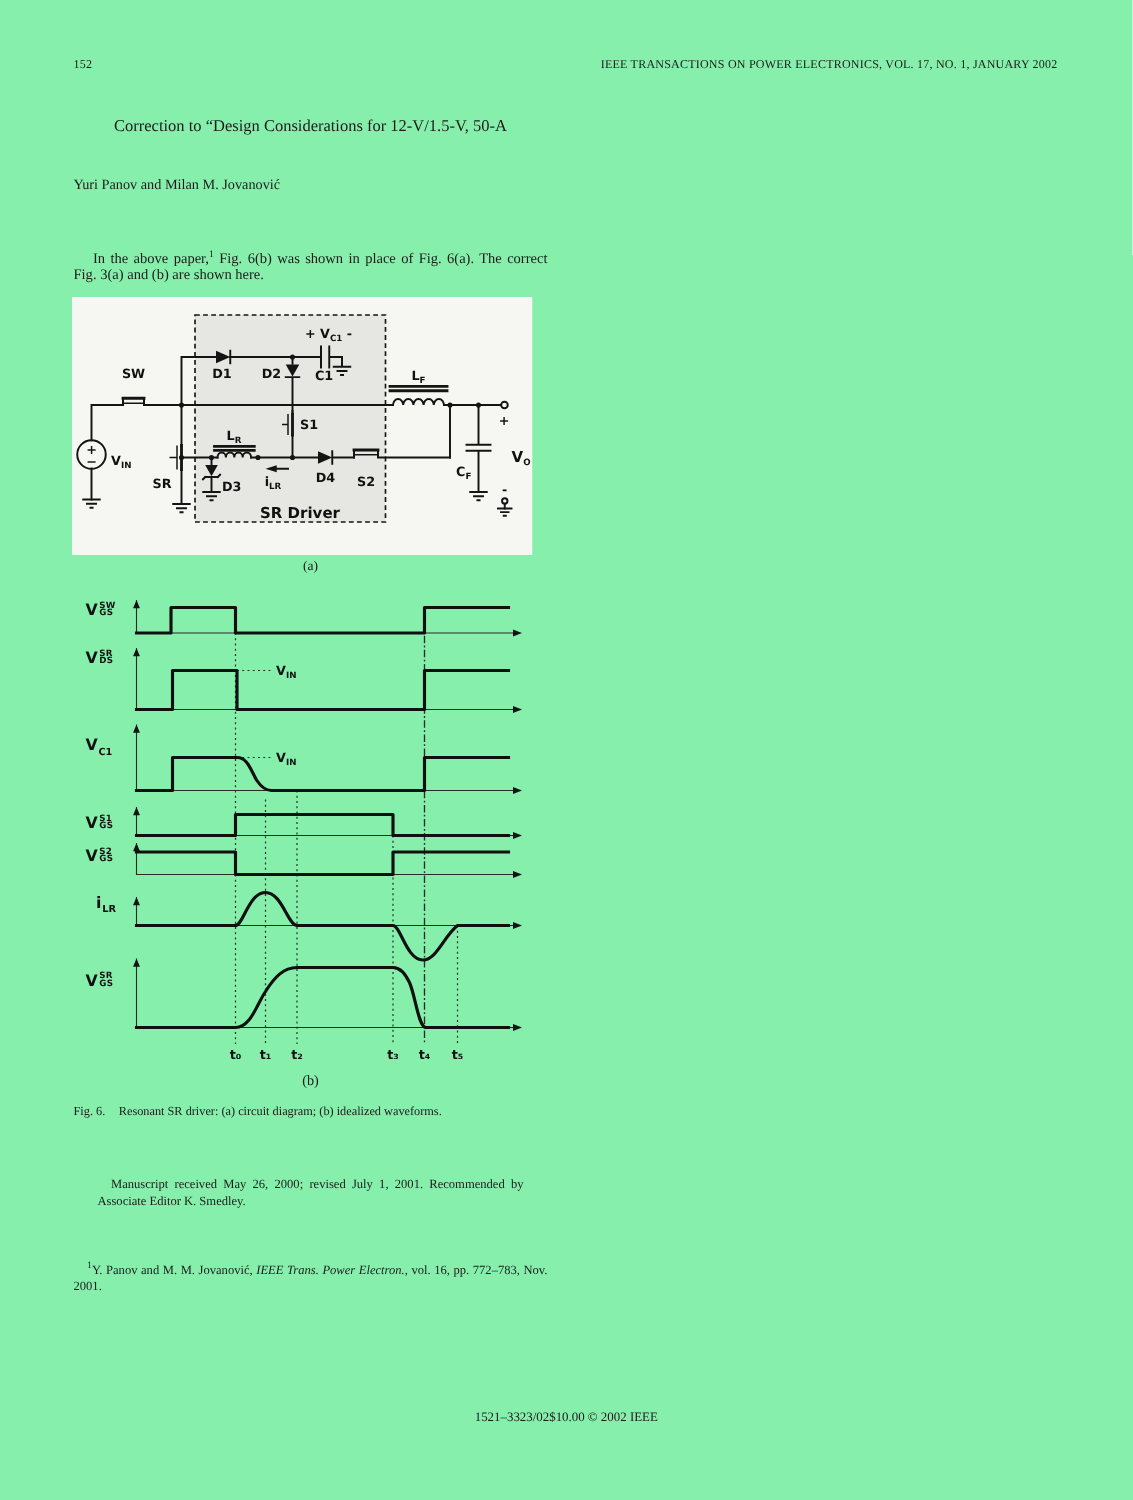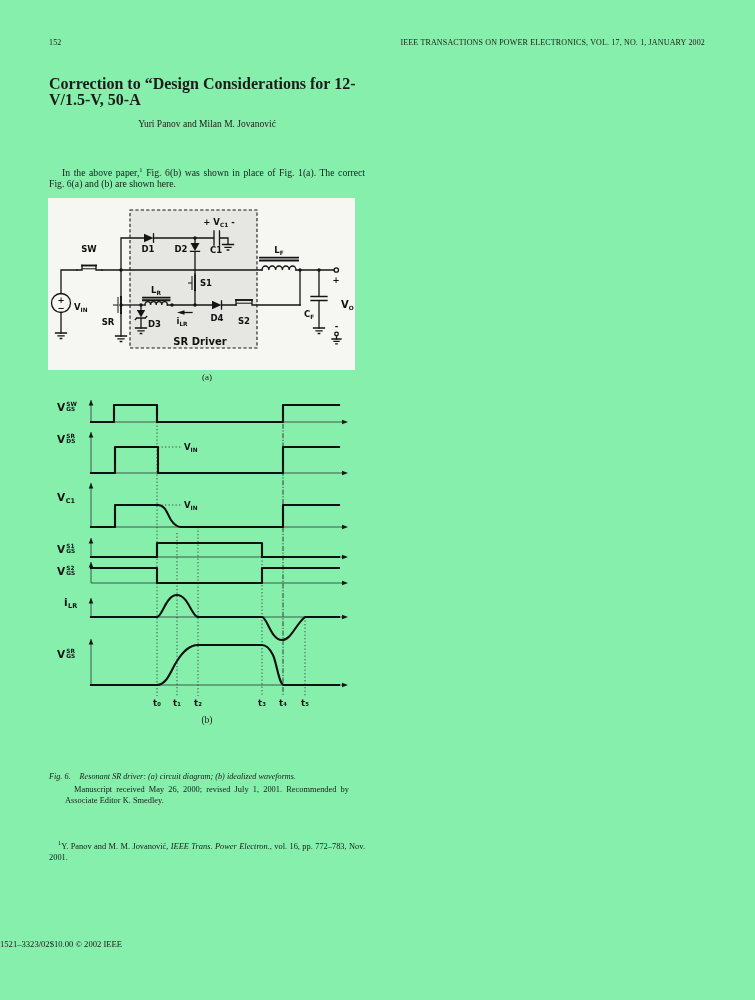--- a/index.html
+++ b/index.html
@@ -1,33 +1,33 @@
 <!DOCTYPE html>
 <html><head>
 <meta charset="utf-8">
 <style>
   html,body{margin:0;padding:0;background:#fff;}
   .page{position:relative;width:755px;height:1000px;background:#86efac;
         font-family:"Liberation Serif",serif;color:#1b1b1b;overflow:hidden;}
   .hdr{position:absolute;top:38px;left:49px;right:50px;display:flex;
        justify-content:space-between;font-size:8px;letter-spacing:.15px;}
-  .title{position:absolute;top:76px;left:49px;width:316px;text-align:left;
-         font-weight:bold;font-size:16px;line-height:16px;}
-  .authors{position:absolute;top:119px;left:49px;width:316px;text-align:center;font-size:9.5px;}
+  .title{position:absolute;top:76px;left:49px;width:316px;text-align:center;
+         font-weight:normal;font-size:11px;line-height:16px;}
+  .authors{position:absolute;top:119px;left:49px;width:316px;font-size:9.5px;}
   .bodytxt{position:absolute;top:157px;left:49px;width:316px;font-size:9.7px;
            line-height:11.5px;text-align:justify;text-indent:13px;}
   sup.fn{font-size:6.5px;vertical-align:4px;line-height:0;}
   .figa{position:absolute;top:372px;left:49px;width:316px;text-align:center;font-size:9px;}
-  .caption{position:absolute;top:772px;left:49px;width:316px;font-size:8.2px;line-height:10px;font-style:italic;}
+  .caption{position:absolute;top:736px;left:49px;width:316px;font-size:8.2px;line-height:10px;}
   .caption .cl{margin-right:9px;}
   .foot{position:absolute;left:49px;width:316px;font-size:8.4px;line-height:10.7px;text-align:justify;}
   .foot p{margin:16px;text-indent:9px;}
   .ref{position:absolute;left:49px;width:316px;font-size:8.4px;line-height:10.7px;text-align:justify;}
   .ref p{margin:0;text-indent:9px;}
-  .pfooter{position:absolute;top:939px;left:0;width:755px;font-size:8.6px;}
+  .pfooter{position:absolute;top:939px;left:0;width:755px;text-align:center;font-size:8.6px;}
   .circuit-wrap{position:absolute;top:198px;left:48px;width:307px;height:172px;}
   .wave-wrap{position:absolute;top:393px;left:55px;width:300px;height:340px;}
   
   .w{stroke:#141414;fill:none;stroke-width:1.3;stroke-linecap:square;}
   .wt{stroke:#141414;fill:none;stroke-width:1.9;stroke-linecap:square;}
   .fillb{fill:#141414;stroke:none;}
   .axis{stroke:#2a2a2a;fill:none;stroke-width:.75;}
   .trace{stroke:#101010;fill:none;stroke-width:2.1;stroke-linejoin:round;stroke-linecap:square;}
   .dotv{stroke:#2a2a2a;fill:none;stroke-width:.8;stroke-dasharray:1.3 2.2;}
   .dashdot{stroke:#2a2a2a;fill:none;stroke-width:.9;stroke-dasharray:5 1.6 1.2 1.6;}
@@ -54,21 +54,21 @@
     <span>152</span>
     <span>IEEE TRANSACTIONS ON POWER ELECTRONICS, VOL. 17, NO. 1, JANUARY 2002</span>
   </div>
 
   <div class="title">
     <div>Correction to “Design Considerations for 12-V/1.5-V, 50-A</div>
   </div>
 
   <div class="authors">Yuri Panov and Milan M. Jovanović</div>
 
-  <p class="bodytxt"><span>In the above paper,</span><sup class="fn">1</sup><span> Fig. 6(b) was shown in place of Fig. 1(a). The correct Fig. 6(a) and (b) are shown here.</span></p>
+  <p class="bodytxt"><span>In the above paper,</span><sup class="fn">1</sup><span> Fig. 6(b) was shown in place of Fig. 6(a). The correct Fig. 3(a) and (b) are shown here.</span></p>
 
   <div class="circuit-wrap">
   <svg width="307" height="172" viewBox="0 0 307 172">
     <rect x="0" y="0" width="307" height="172" fill="#f6f6f3"></rect>
 
     <rect x="82" y="12" width="127" height="138" fill="#e6e6e2" stroke="#141414" stroke-width="1.1" stroke-dasharray="3.2 2.2"></rect>
 
     <g>
 
       <circle cx="13" cy="105" r="9.5" class="w" fill="#f6f6f3"></circle>

